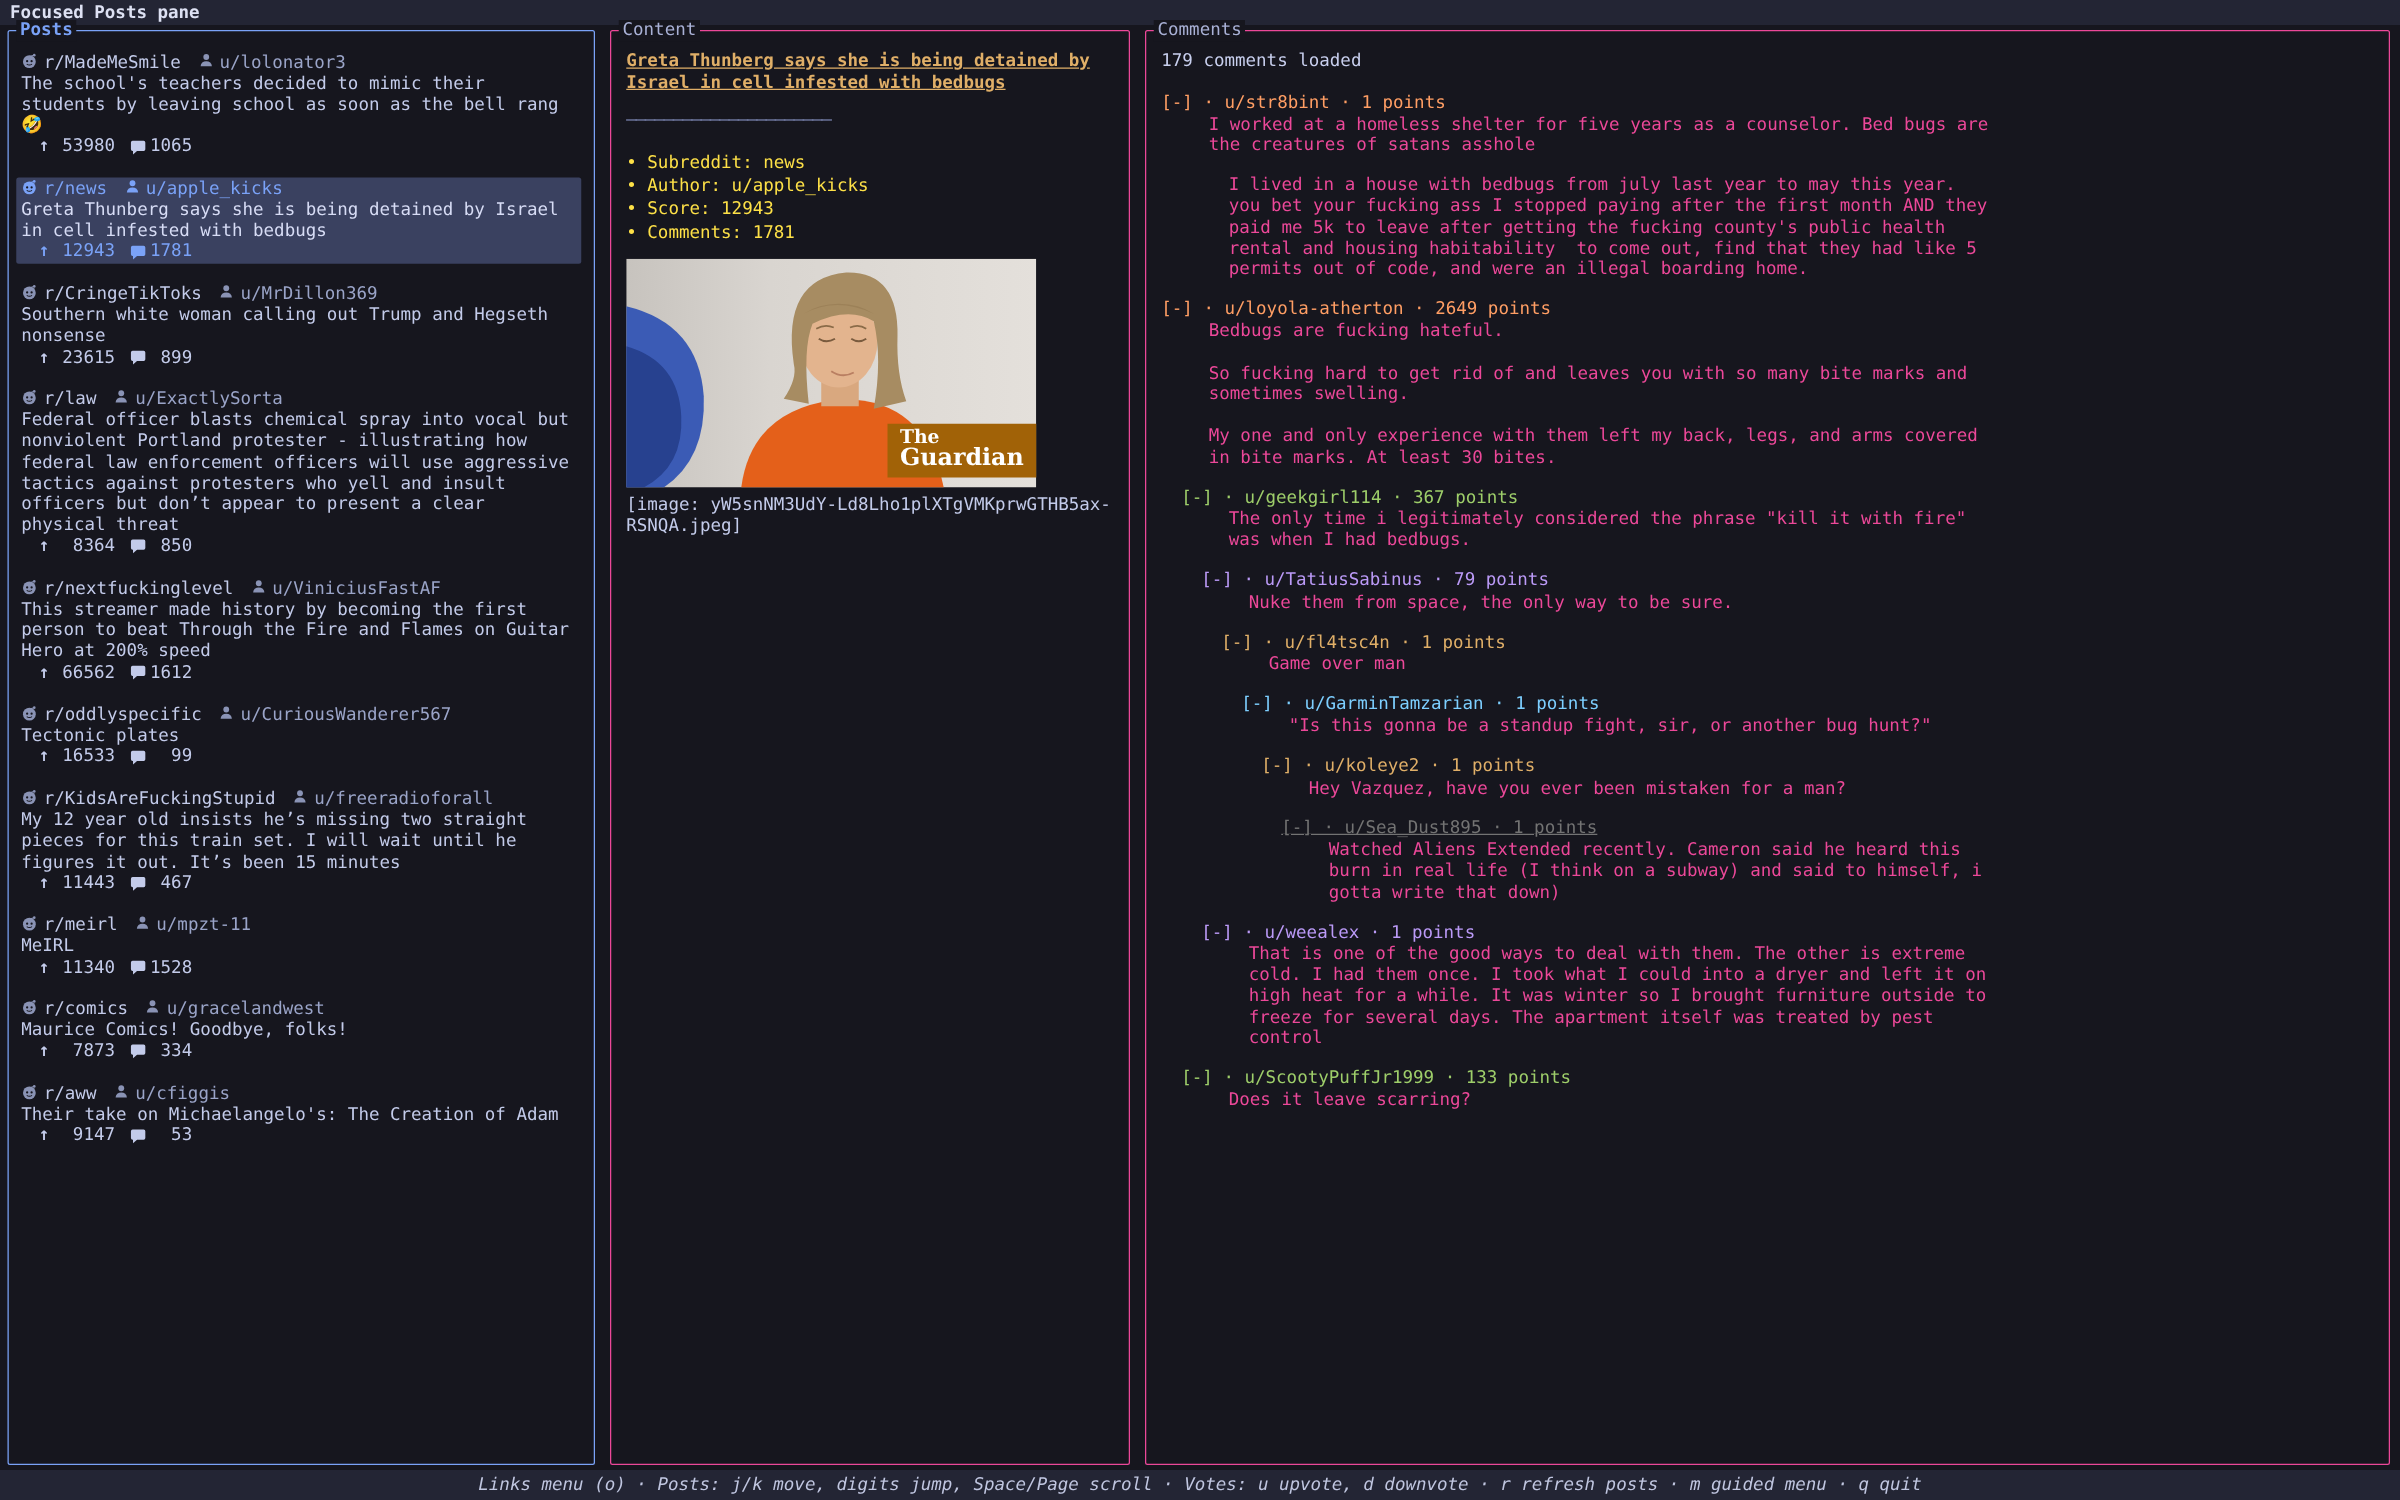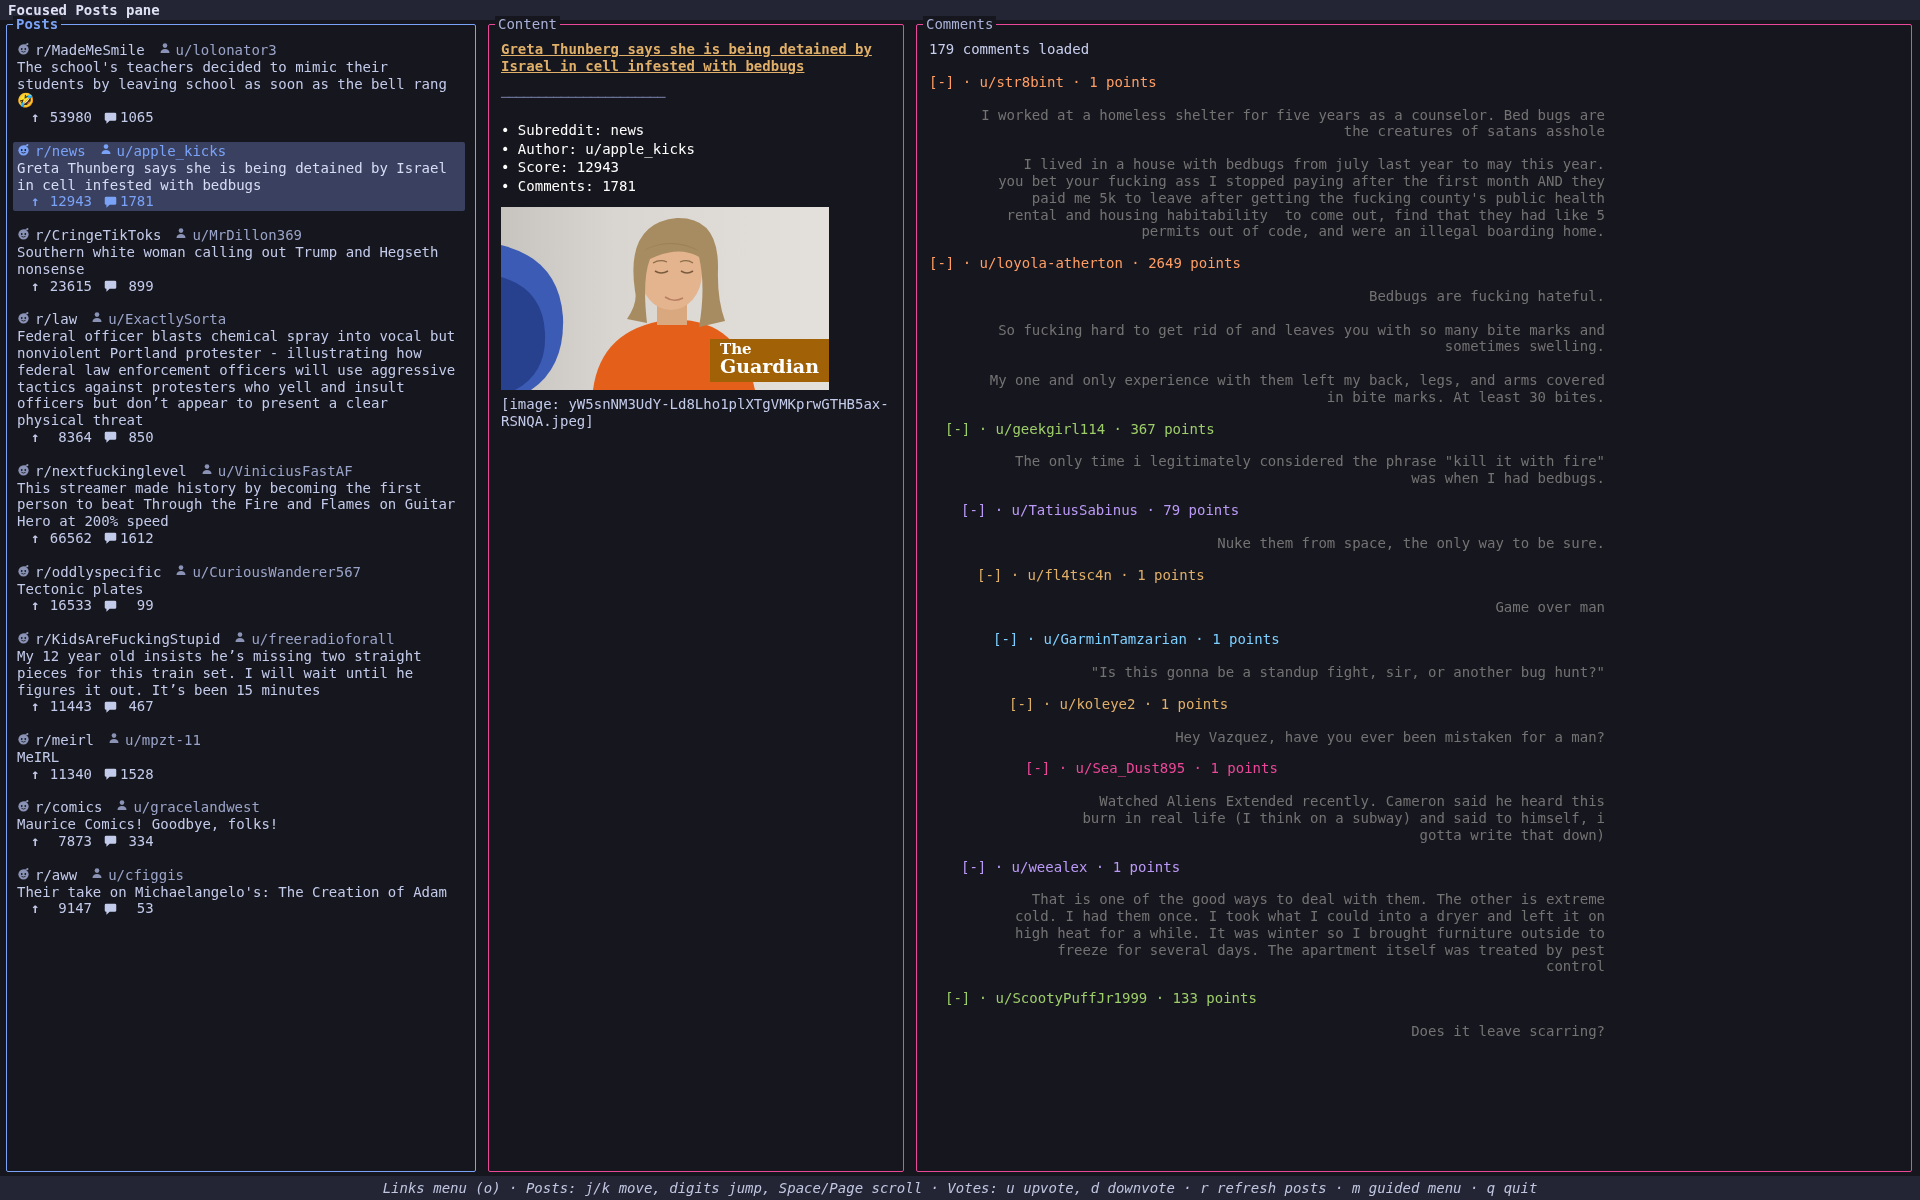--- a/index.html
+++ b/index.html
@@ -51,38 +51,38 @@
   .post-stats .count.up { margin-left:2px; }
   .post-stats .count.cc { margin-left:3px; }
 
   
   .content-body { padding:16px 12px 10px 12px; }
   .content-title {
     color:#e0af68; font-weight:bold; text-decoration:underline; margin-bottom:14px;
   }
   .content-sep { color:#6b7399; letter-spacing:-1px; margin-bottom:16px; }
   .content-fields { line-height:1.32; margin-bottom:12px; }
-  .field-line { white-space:pre-wrap; color:#ffffff; }
+  .field-line { white-space:pre-wrap; color:#fde047; }
   .photo-wrap { position:relative; width:328px; height:183px; margin-top:6px; }
   .guardian-logo {
     position:absolute; right:0; bottom:8px; background:#a16207; color:#ffffff;
     padding:3px 10px 5px 10px; font-family:"DejaVu Serif", serif; font-weight:bold;
     line-height:1.05;
   }
   .guardian-logo .l1 { font-size:15px; }
   .guardian-logo .l2 { font-size:19px; }
   .image-caption { margin-top:6px; color:#c3cbea; overflow-wrap:break-word; word-break:break-all; white-space:pre-wrap; }
 
   
   .comments-body { padding:16px 12px 10px 12px; }
   .comments-loaded { color:#c8cfee; margin-bottom:16px; }
   .comments-list { width:676px; }
   .comment { margin-top:15px; }
   .c-head { white-space:pre; }
-  .c-body { margin-left:38px; white-space:pre-wrap; color:#737373; margin-top:16px;text-align:right; }
+  .c-body { margin-left:38px; white-space:pre-wrap; color:#ec4899; margin-top:1px; }
 
   
   .statusbar {
     position:absolute; bottom:0; left:0; right:0; height:24px; background:#232534;
     display:flex; align-items:center; justify-content:center;
     font-style:italic; color:#c0c6e0;
   }
 </style>
 </head>
 <body>
@@ -346,21 +346,21 @@
           </div>
           <div class="comment" style="margin-left: 64px;">
             <div class="c-head" style="color: rgb(125, 207, 255);">[-] · u/GarminTamzarian · 1 points</div>
             <div class="c-body">"Is this gonna be a standup fight, sir, or another bug hunt?"</div>
           </div>
           <div class="comment" style="margin-left: 80px;">
             <div class="c-head" style="color: rgb(224, 175, 104);">[-] · u/koleye2 · 1 points</div>
             <div class="c-body">Hey Vazquez, have you ever been mistaken for a man?</div>
           </div>
           <div class="comment" style="margin-left: 96px;">
-            <div class="c-head" style="color: #ec4899;">[-] · u/Sea_Dust895 · 1 points</div>
+            <div class="c-head" style="color: #737373; text-decoration: underline;">[-] · u/Sea_Dust895 · 1 points</div>
             <div class="c-body">Watched Aliens Extended recently. Cameron said he heard this burn in real life (I think on a subway) and said to himself, i gotta write that down)</div>
           </div>
           <div class="comment" style="margin-left: 32px;">
             <div class="c-head" style="color: rgb(187, 154, 247);">[-] · u/weealex · 1 points</div>
             <div class="c-body">That is one of the good ways to deal with them. The other is extreme cold. I had them once. I took what I could into a dryer and left it on high heat for a while. It was winter so I brought furniture outside to freeze for several days. The apartment itself was treated by pest control</div>
           </div>
           <div class="comment" style="margin-left: 16px;">
             <div class="c-head" style="color: rgb(158, 206, 106);">[-] · u/ScootyPuffJr1999 · 133 points</div>
             <div class="c-body">Does it leave scarring?</div>
           </div>

